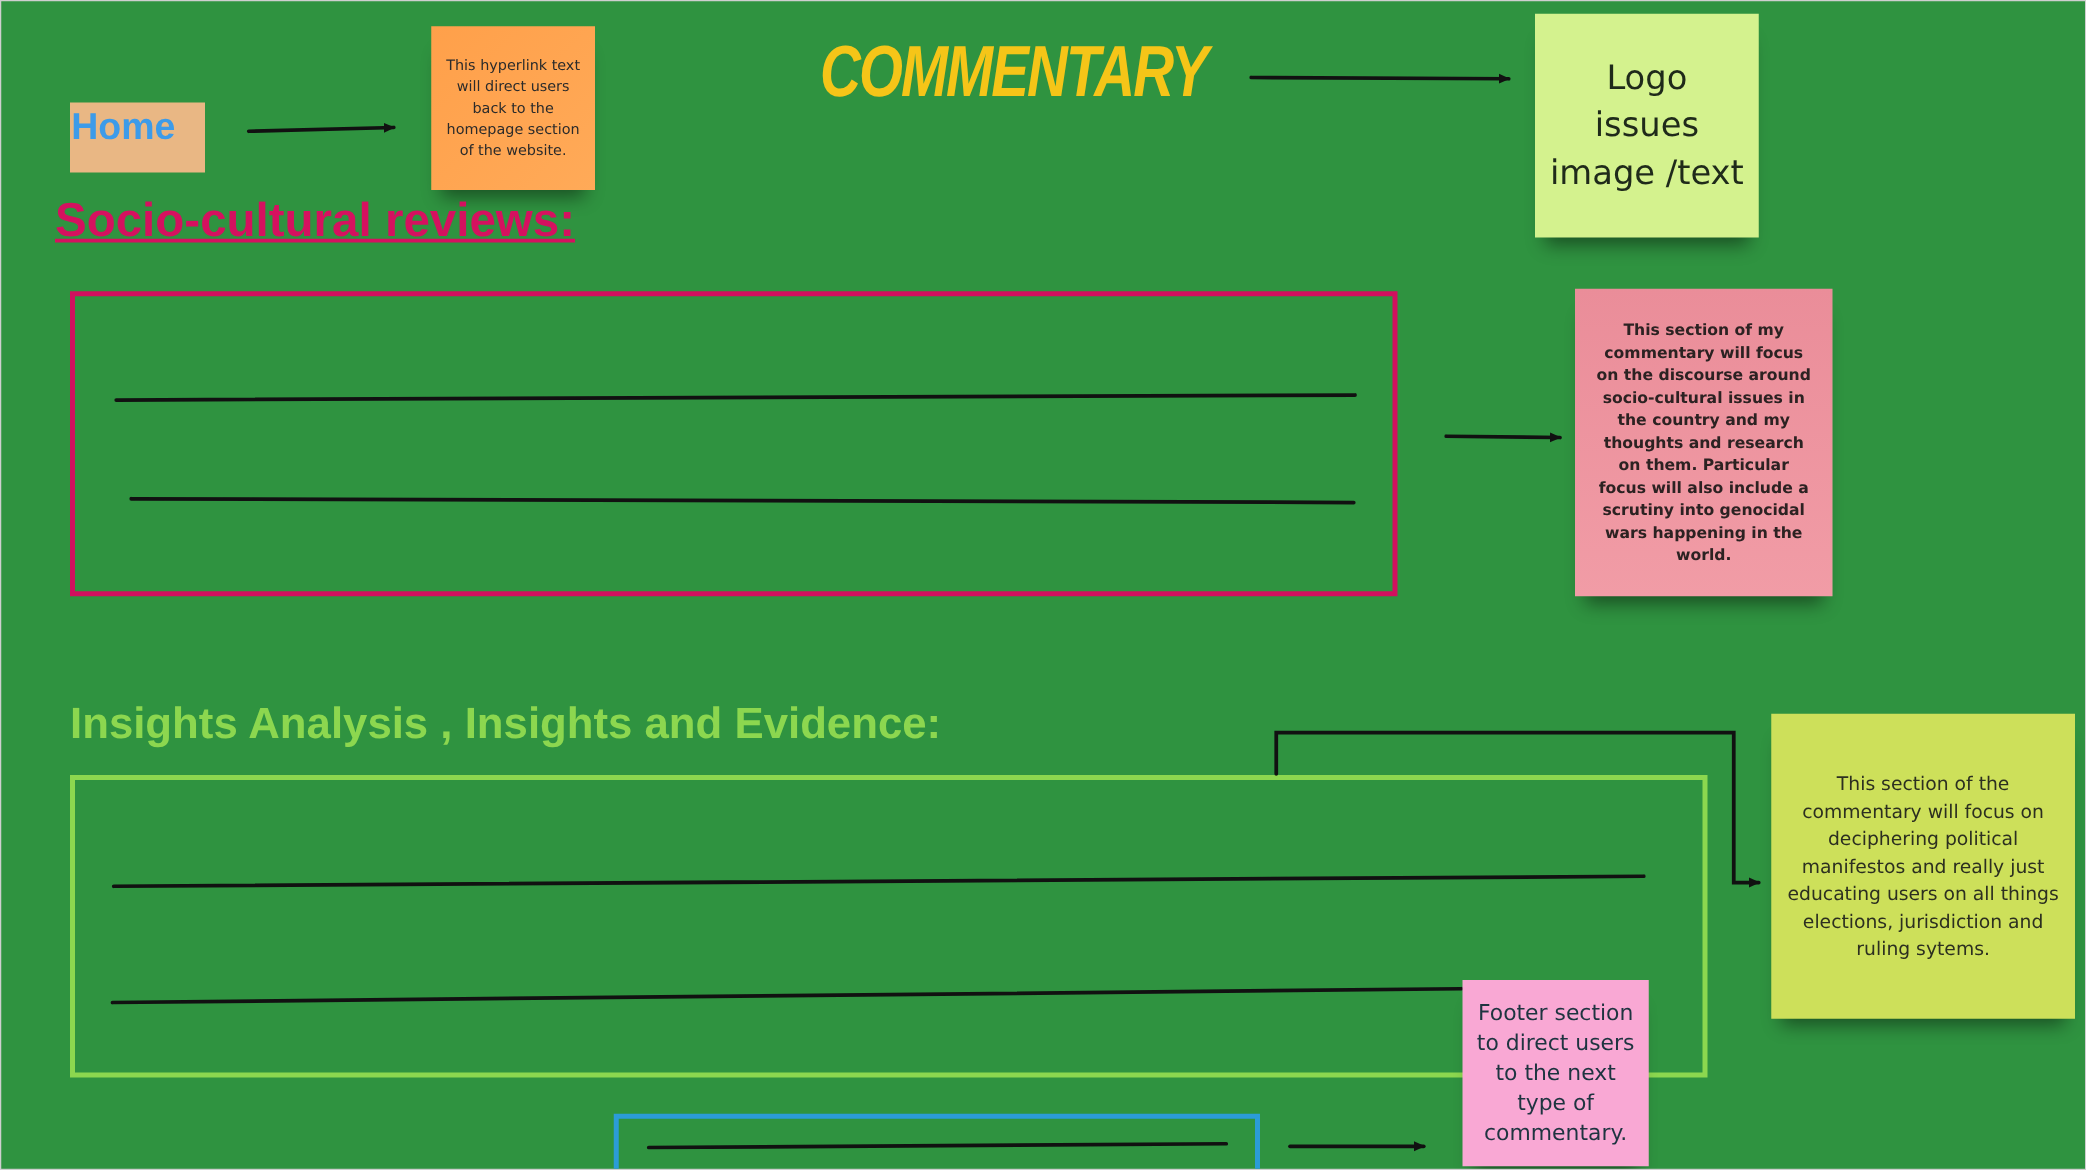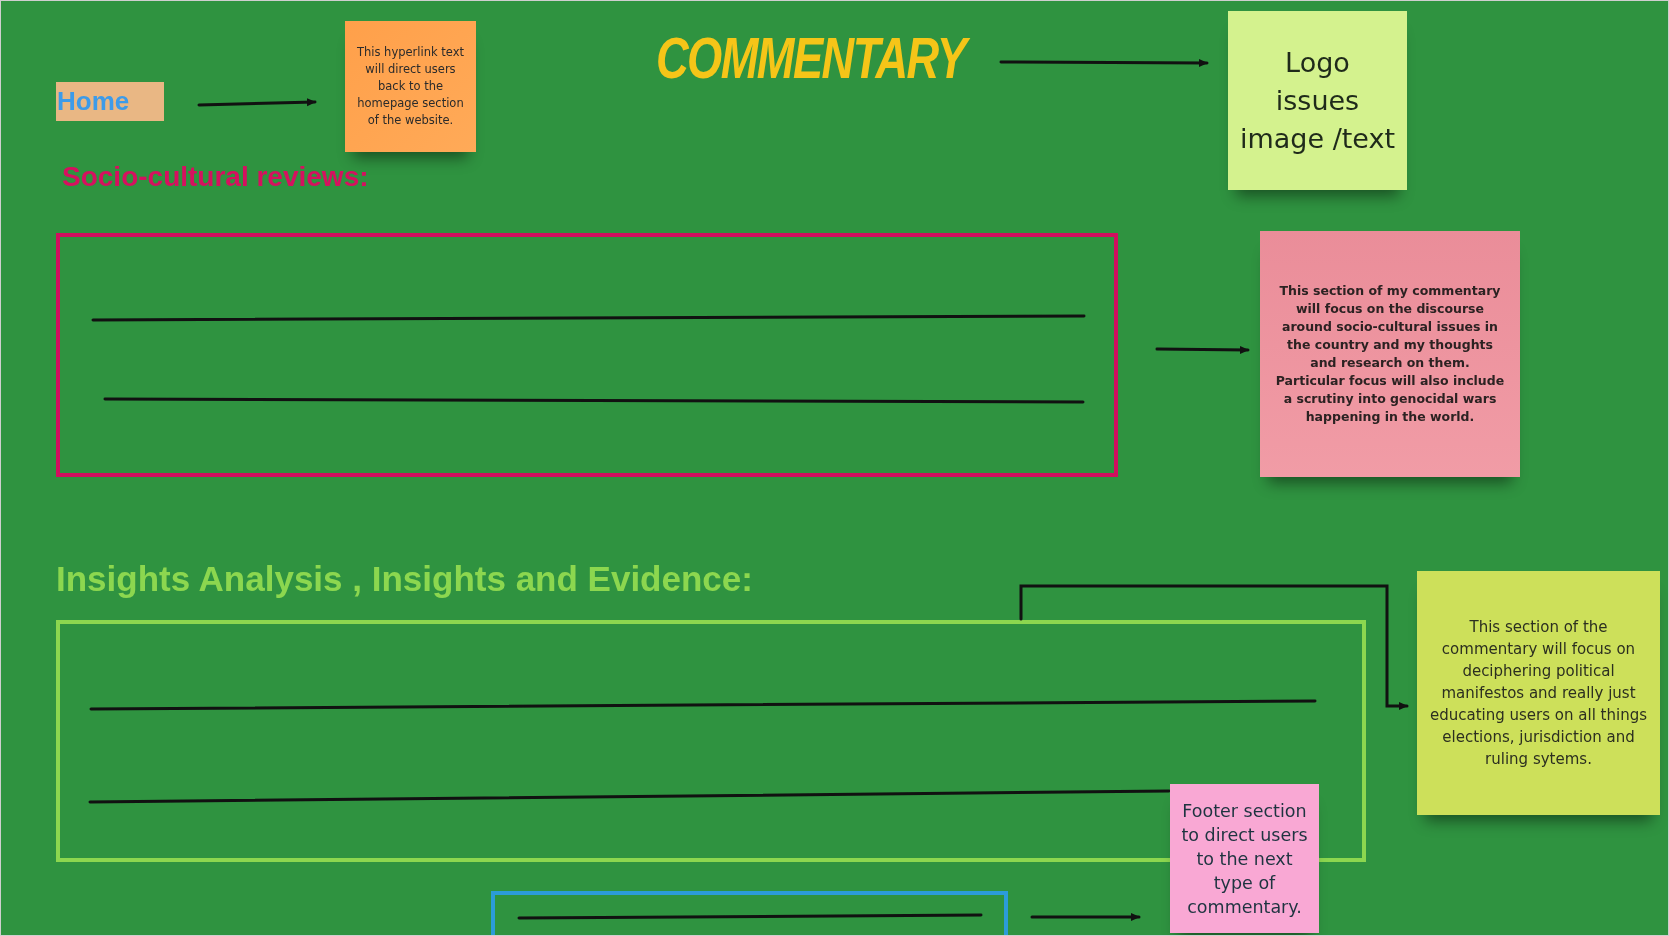--- a/index.html
+++ b/index.html
@@ -1,26 +1,26 @@
 <!DOCTYPE html>
 <html><head>
 <meta charset="utf-8">
 <style>
   html,body{margin:0;padding:0;}
   body{width:1669px;height:936px;background:#2f9340;position:relative;overflow:hidden;font-family:"DejaVu Sans",sans-serif;border:1px solid #cfcfcf;box-sizing:border-box;}
   .abs{position:absolute;}
-  .home{left:55px;top:81px;width:108px;height:39px;background:#e9b784;color:#3d9be9;font-family:"Liberation Sans",sans-serif;font-weight:bold;font-size:26px;line-height:39px;padding-left:1px;box-sizing:border-box;}
+  .home{left:55px;top:81px;width:108px;height:56px;background:#e9b784;color:#3d9be9;font-family:"Liberation Sans",sans-serif;font-weight:bold;font-size:30px;line-height:39px;padding-left:1px;box-sizing:border-box;}
   .sticky{display:flex;align-items:center;justify-content:center;text-align:center;box-sizing:border-box;color:#2b2b2b;box-shadow:0 14px 14px -8px rgba(0,0,0,0.45);}
   .s-orange{left:344px;top:20px;width:131px;height:131px;background:linear-gradient(135deg,#ffa04a,#ffaa58);font-size:11.5px;line-height:17px;padding:0 8px;}
   .s-logo{left:1227px;top:10px;width:179px;height:179px;background:#d4f28e;font-size:27px;line-height:38px;padding:0 10px;color:#1f2a1a;}
-  .s-pink{left:1259px;top:230px;width:260px;height:246px;background:linear-gradient(180deg,#ea8d99,#f19ca6);font-size:12.5px;font-weight:bold;line-height:18px;padding:0 14px;color:#2c2222;}
+  .s-pink{left:1259px;top:230px;width:206px;height:246px;background:linear-gradient(180deg,#ea8d99,#f19ca6);font-size:12.5px;font-weight:bold;line-height:18px;padding:0 14px;color:#2c2222;}
   .s-lime{left:1416px;top:570px;width:243px;height:244px;background:#cde05a;font-size:15px;line-height:22px;padding:0 9px;color:#2c2f20;}
   .s-blue{left:1169px;top:783px;width:149px;height:149px;background:#f9a8d4;font-size:17.5px;line-height:24px;padding:0 6px;color:#1e3440;}
   .title{left:655px;top:24px;color:#f5c518;font-family:"Liberation Sans",sans-serif;font-weight:bold;font-style:italic;font-size:58px;letter-spacing:-2px;transform:scaleX(0.78);transform-origin:left top;line-height:66px;}
-  .h-socio{left:61px;top:154px;color:#d5115f;font-family:"Liberation Sans",sans-serif;font-weight:bold;font-size:28px;line-height:44px;}
+  .h-socio{left:43px;top:154px;color:#d5115f;font-family:"Liberation Sans",sans-serif;font-weight:bold;font-size:38px;line-height:44px;text-decoration:underline;}
   .h-pol{left:55px;top:556px;color:#8cd74f;font-family:"Liberation Sans",sans-serif;font-weight:bold;font-size:35px;line-height:44px;}
   .box-pink{left:55px;top:232px;width:1062px;height:244px;border:4px solid #d0105e;box-sizing:border-box;}
   .box-green{left:55px;top:619px;width:1310px;height:242px;border:4px solid #8cd74f;box-sizing:border-box;}
   .box-blue{left:490px;top:890px;width:517px;height:56px;border:4px solid #2b9cd8;box-sizing:border-box;}
   svg.overlay{position:absolute;left:0;top:0;width:1669px;height:936px;pointer-events:none;}
   .txt{white-space:pre-line;}
 </style>
 </head>
 <body>
 

